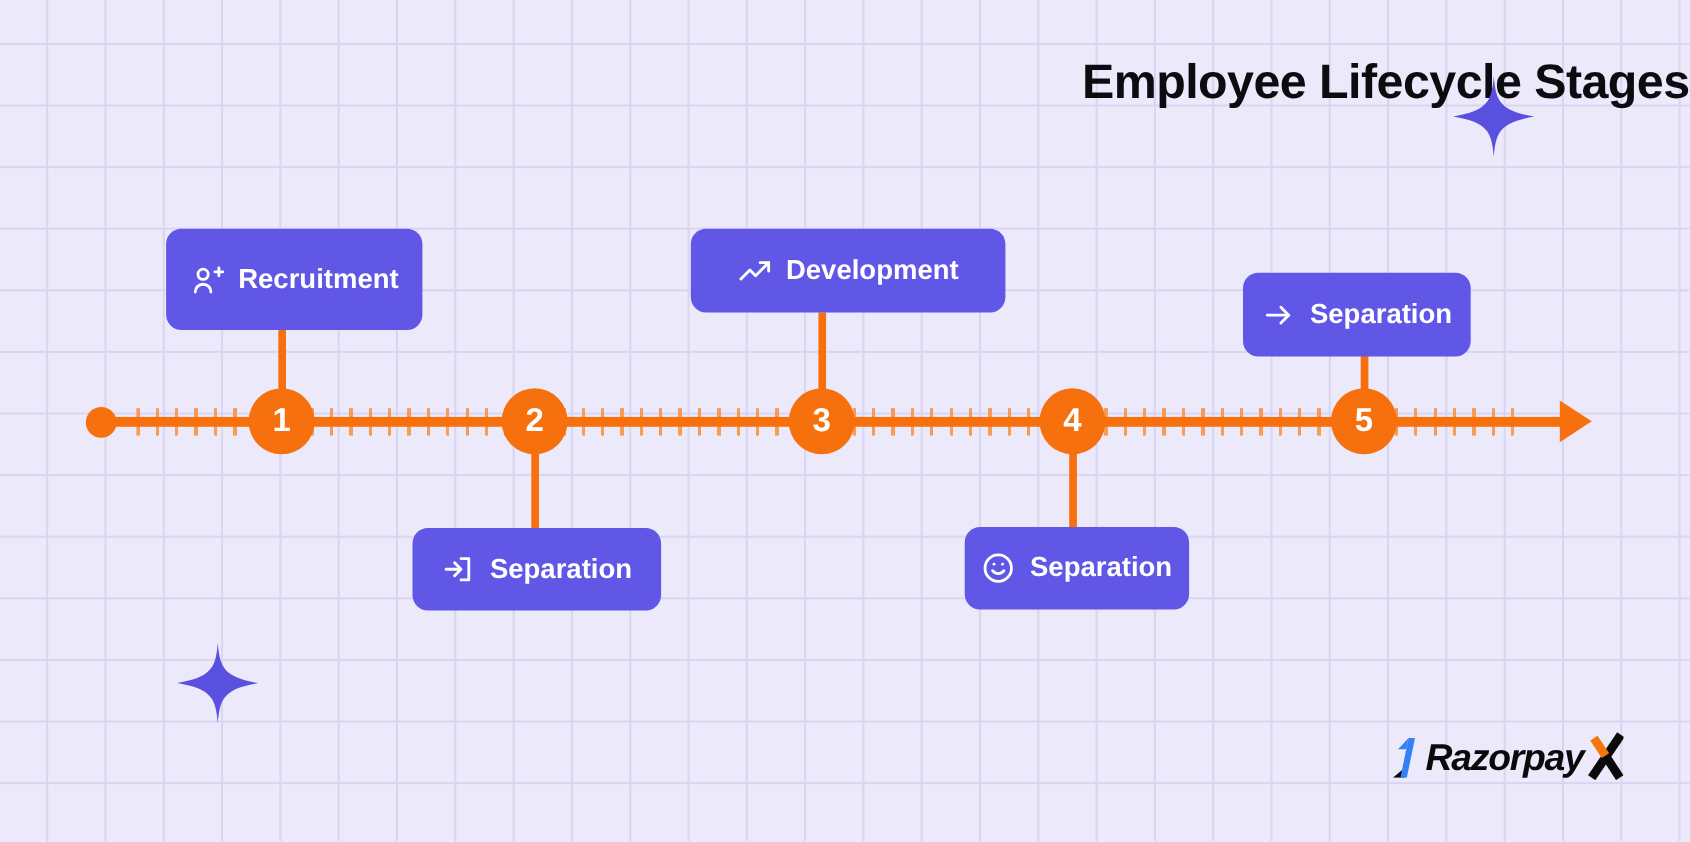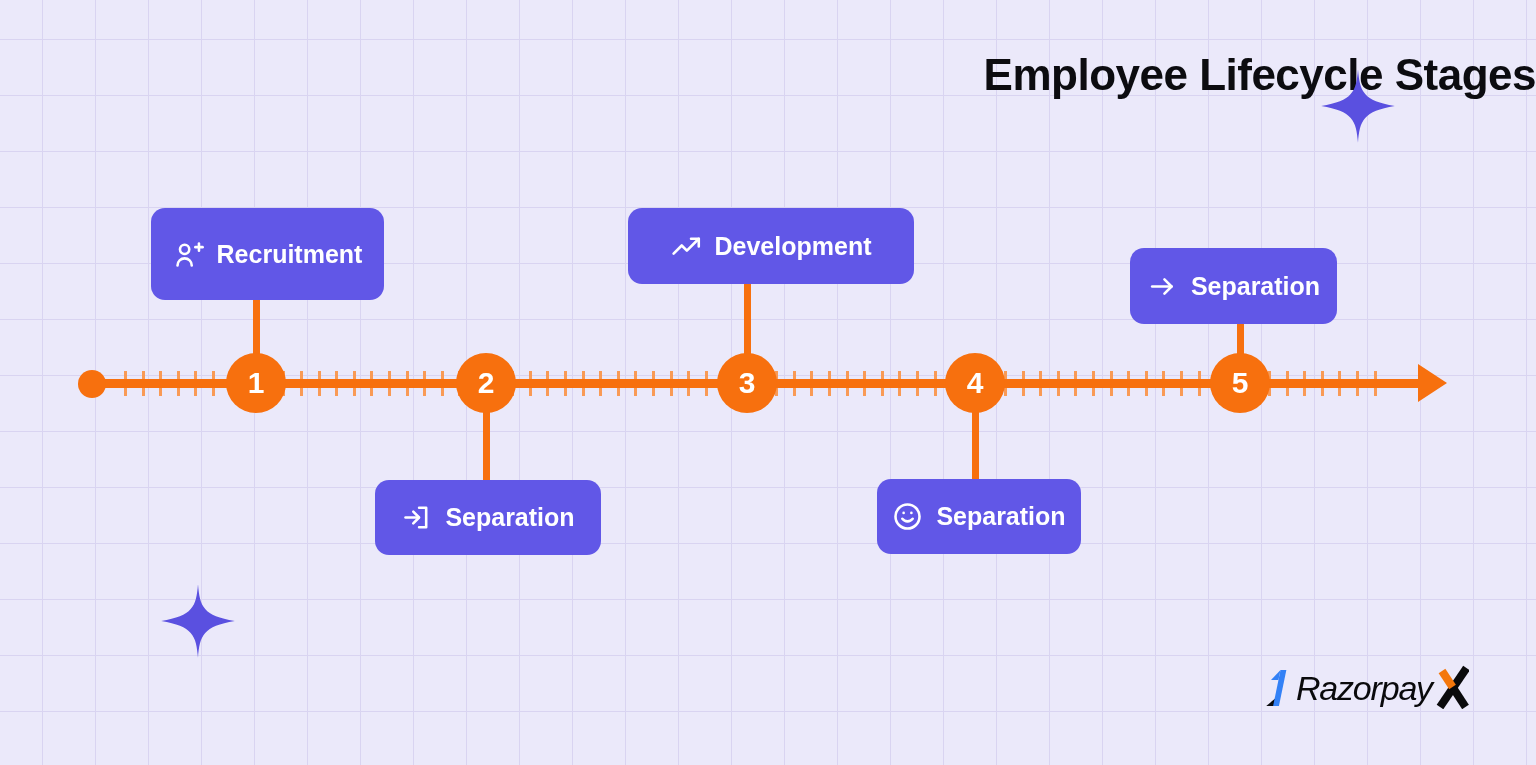--- a/index.html
+++ b/index.html
@@ -53,21 +53,21 @@
   #box-3{left:628px;top:208px;width:286px;height:76px;}
   #box-4{left:877px;top:479px;width:204px;height:75px;}
   #box-5{left:1130px;top:216px;width:207px;height:76px;margin-top:32px;}
   .stage-icon svg{display:block;}
   .sparkle{position:absolute;z-index:1;}
   #sparkle-top{left:1320px;top:67px;}
   #sparkle-bottom{left:160px;top:582px;}
   
   .logo{position:absolute;left:1266px;top:664px;display:flex;align-items:center;z-index:5;}
   .logo-brand{
-    font-size:34px;font-weight:400;font-style:italic;color:#0a0a0c;
+    font-size:34px;font-weight:700;font-style:italic;color:#0a0a0c;
     letter-spacing:-1.2px;margin-left:2px;line-height:1;
   }
   .logo-x{margin-left:1px;position:relative;top:1px;}
   .sr-only{position:absolute;width:1px;height:1px;overflow:hidden;clip:rect(0 0 0 0);white-space:nowrap;}
 </style>
 </head>
 <body>
 
 <div class="canvas">
 

